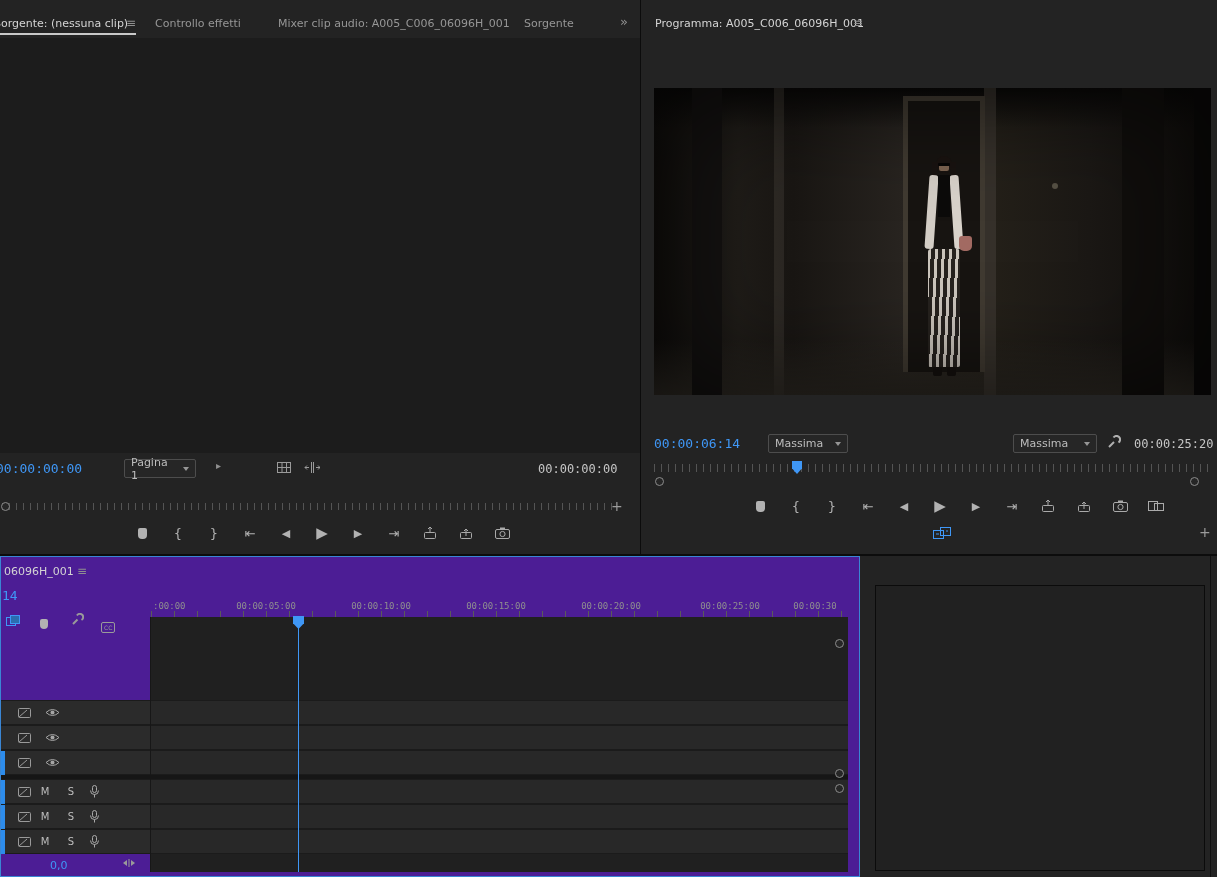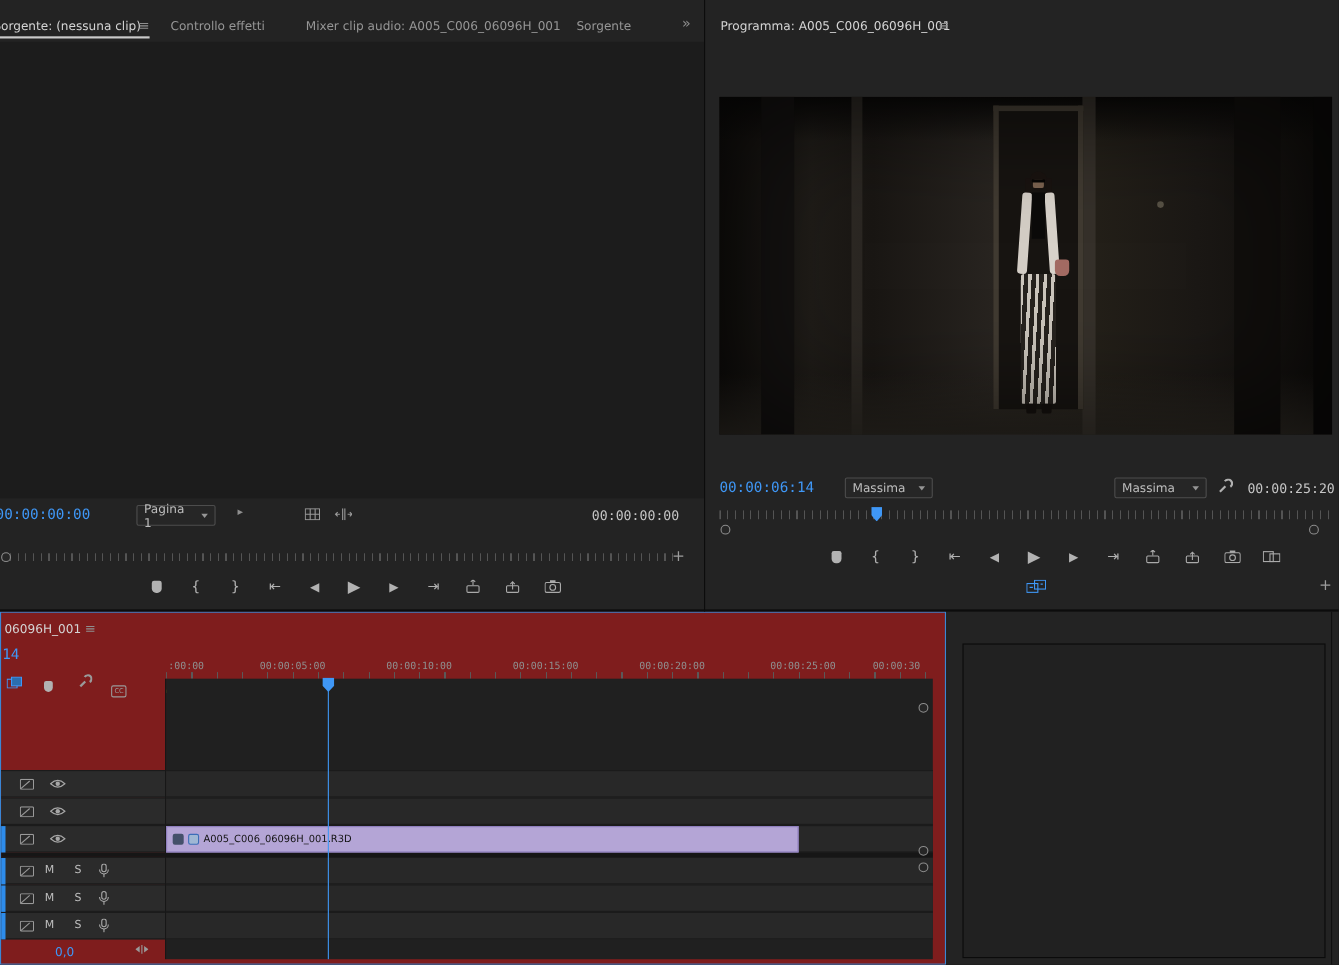--- a/index.html
+++ b/index.html
@@ -205,21 +205,21 @@
     <span class="ap" style="left:292px;top:527px">
       <svg width="18" height="13">
           <rect x="0.5" y="3.5" width="10" height="8" fill="none" stroke="#3f97f6"></rect>
           <rect x="7.5" y="0.5" width="10" height="8" fill="none" stroke="#3f97f6"></rect>
           <path d="M3 7 l3 0 M13 4 l2 0" stroke="#3f97f6"></path>
         </svg>
     </span>
     <span class="plus" style="left:558px;top:525px">+</span>
   </section>
 
-  <section class="panel" style="left:0;top:556px;width:860px;height:321px;border:1px solid #3a86d4;background:#7f1d1d">
+  <section class="panel" style="left:0;top:556px;width:860px;height:321px;border:1px solid #3a86d4;background:#4c1d95">
     <div class="tab on" style="left:3px;top:8px">06096H_001</div>
     <span class="glyph" style="left:76px;top:8px">≡</span>
     <div class="ap tc tcb" style="left:1px;top:31px;font-size:13px">14</div>
 
     <span class="ap" style="left:5px;top:58px">
       <svg width="14" height="11">
           <rect x="0.5" y="2.5" width="9" height="8" fill="none" stroke="#3f97f6"></rect>
           <rect x="4.5" y="0.5" width="9" height="8" fill="#2b6daf" stroke="#3f97f6"></rect>
         </svg>
     </span>
@@ -349,25 +349,20 @@
             <line x1="4.5" y1="9.5" x2="4.5" y2="12.5" stroke="#aaa"></line>
           </svg>
         </span>
     </div>
 
     <div class="bluebar" style="left:0;top:194px;height:24px"></div>
     <div class="bluebar" style="left:0;top:223px;height:24px"></div>
     <div class="bluebar" style="left:0;top:248px;height:24px"></div>
     <div class="bluebar" style="left:0;top:273px;height:24px"></div>
 
-    <div class="ap" style="left:150px;top:194px;width:575px;height:24px;background:#b4a5d6;border:1px solid #8d7dbd;display:flex;align-items:center;padding-left:5px;gap:4px">
-      <span style="width:10px;height:10px;background:#44506a;border-radius:2px;display:inline-block"></span>
-      <span style="width:10px;height:10px;background:#9fb7d4;border:1px solid #3c6db8;border-radius:2px;display:inline-block"></span>
-      <span style="font-size:9px;color:#121212;white-space:nowrap">A005_C006_06096H_001.R3D</span>
-    </div>
 
     <div class="ap" style="left:297px;top:60px;width:1px;height:255px;background:#3f97f6"></div>
     <div class="ph" style="left:292px;top:59px;width:11px;height:13px"></div>
 
     <span class="knob" style="left:834px;top:82px"></span>
     <span class="knob" style="left:834px;top:212px"></span>
     <span class="knob" style="left:834px;top:227px"></span>
 
     <div class="ap tcb" style="left:49px;top:302px;font-size:11px">0,0</div>
     <span class="ap" style="left:122px;top:301px">

